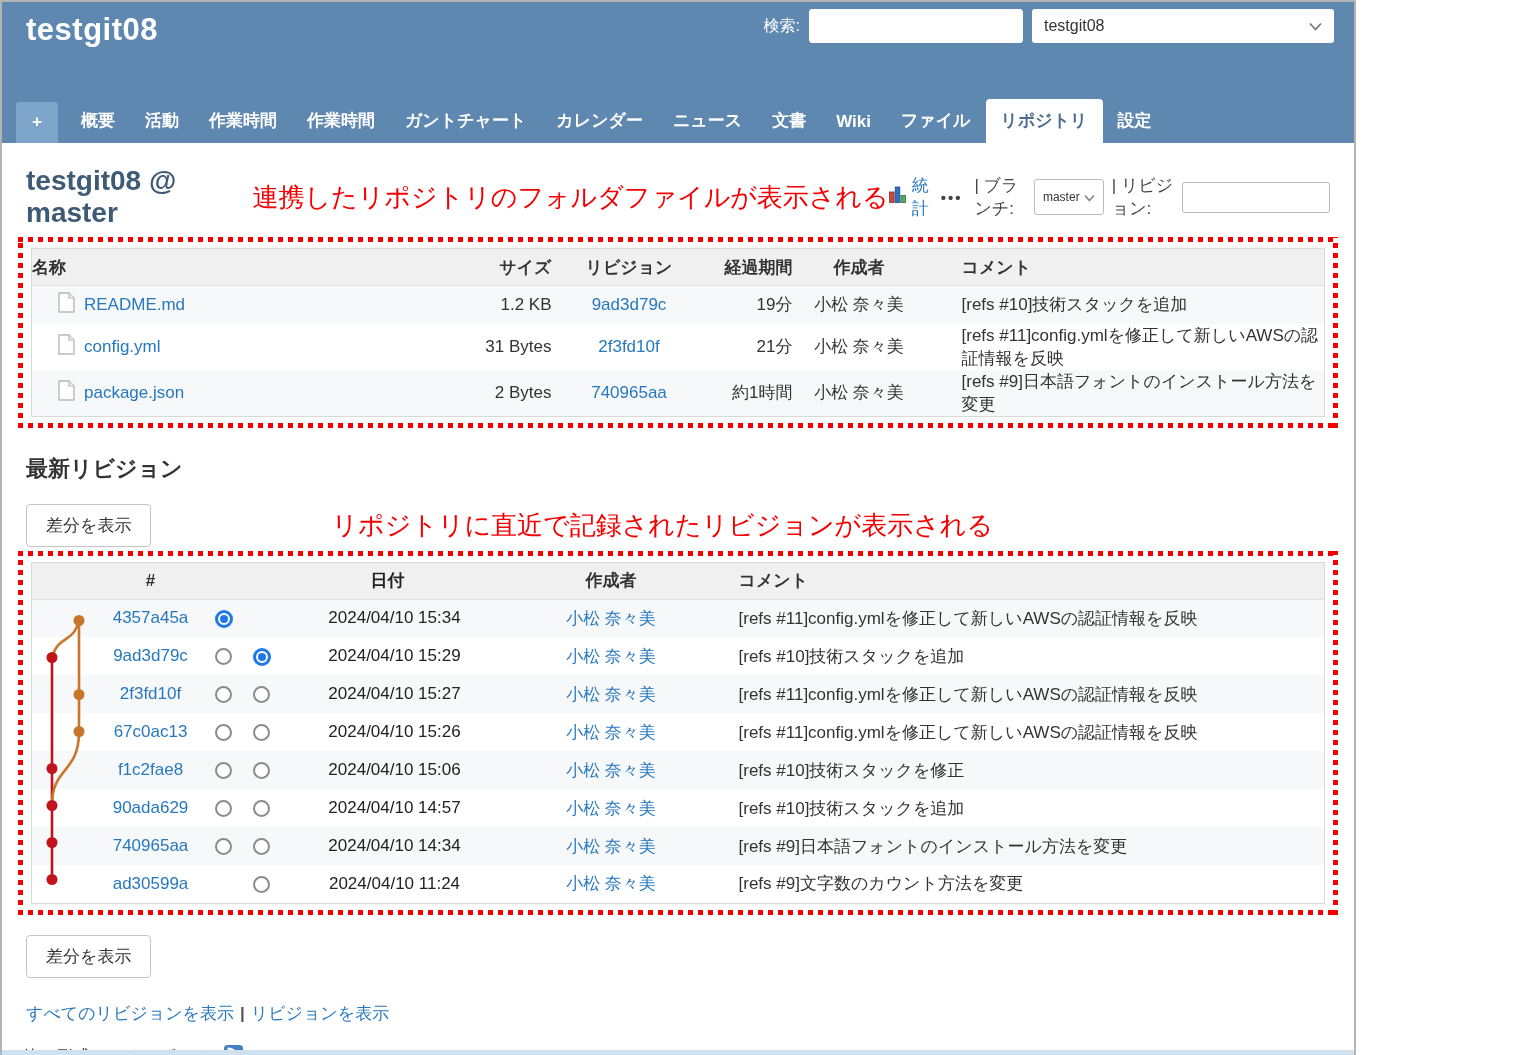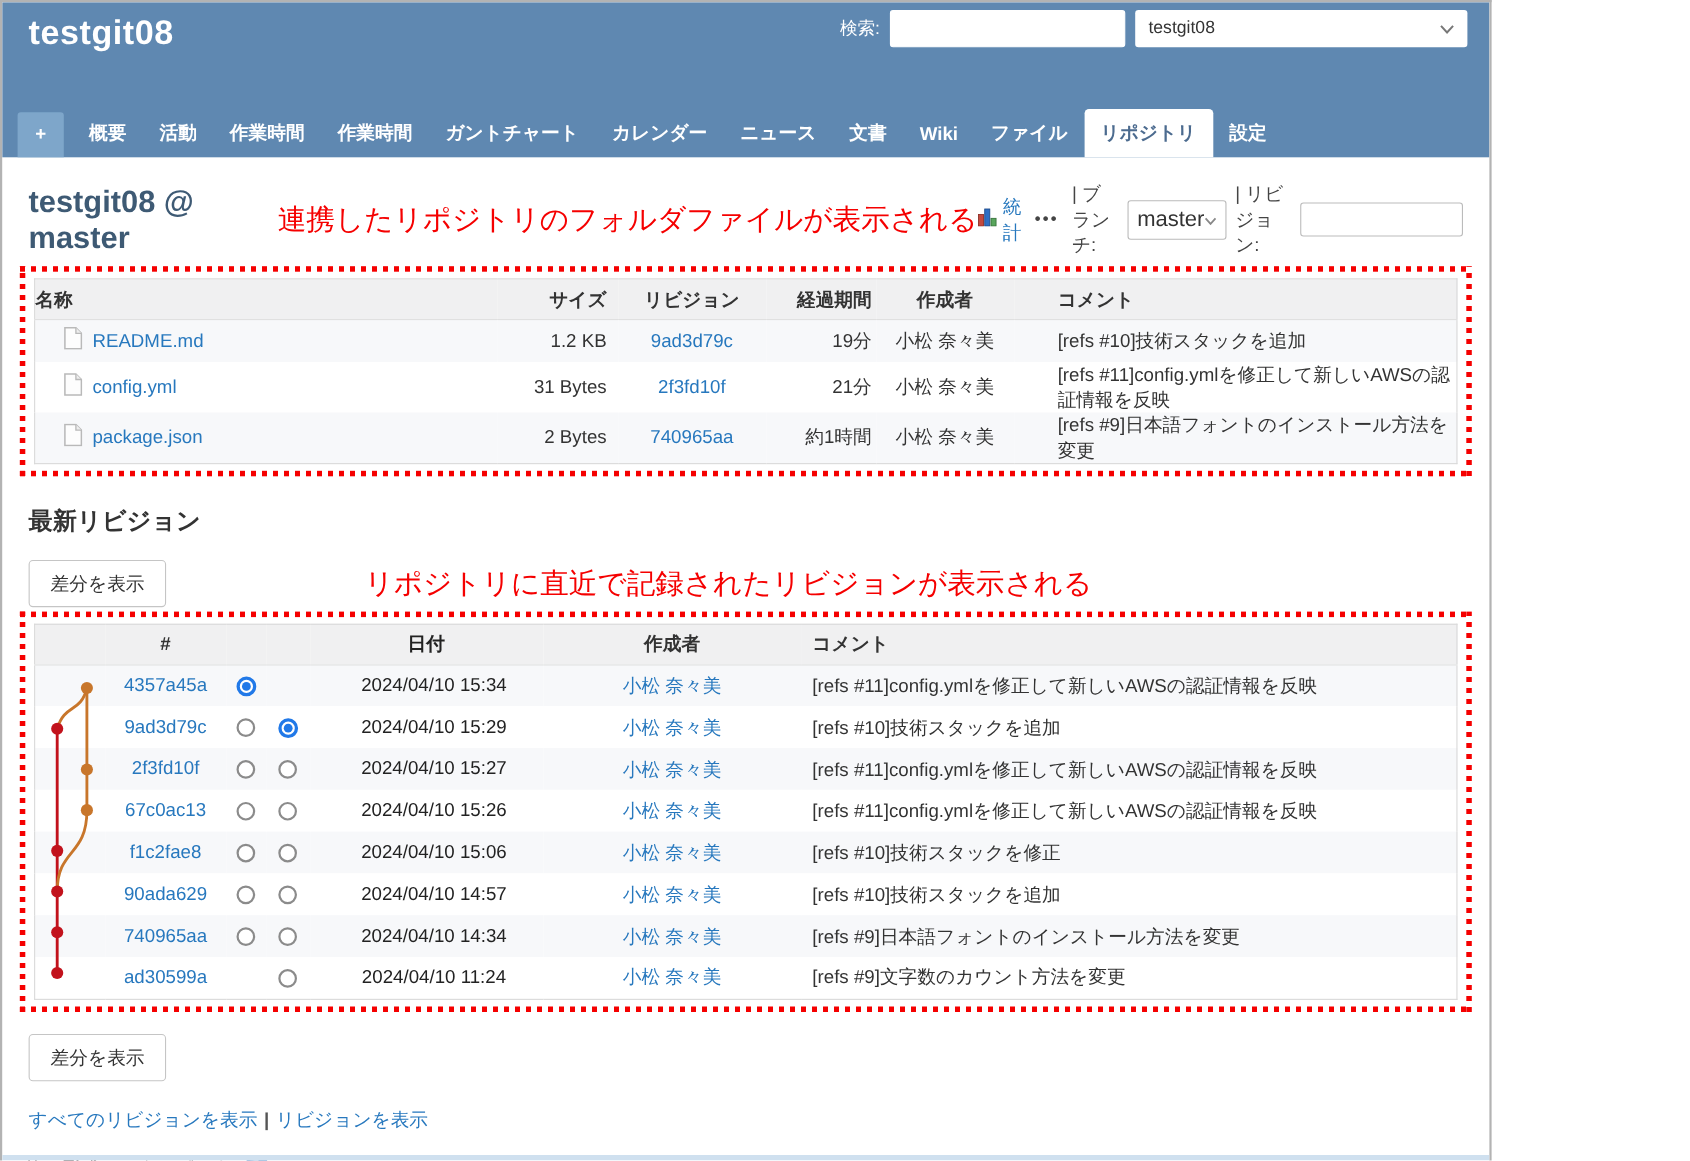--- a/index.html
+++ b/index.html
@@ -72,21 +72,21 @@
   .annotation { color: #f50000; font-size: 26px; margin-left: 30px; white-space: nowrap; text-align: right; }
   .repo-tools {
     margin-left: auto; display: flex; align-items: center; gap: 8px;
     font-size: 17px; color: #444;
   }
   .stats-link { color: #2778be; text-decoration: none; display: inline-flex; align-items: center; gap: 5px; }
   .more-dots { color: #444; font-weight: bold; letter-spacing: 2px; font-size: 15px; padding: 0 4px; }
   .mini-select {
     border: 1px solid #bbb; border-radius: 3px; height: 31px; width: 102px;
     display: inline-flex; align-items: center; justify-content: space-between;
-    padding: 17px 8px; font-size: 20px; color: #333; background: #fff;
+    padding: 17px 8px; font-size: 12px; color: #333; background: #fff;
   }
   .rev-input {
     border: 1px solid #bbb; border-radius: 3px; height: 31px; width: 148px;
     font-size: 15px; padding: 0 6px; outline: none;
   }
   
   .dotted-frame {
     margin: 4px 0 0; padding: 11px 13px;
     background-image:
       repeating-linear-gradient(90deg, #f50000 0 5px, transparent 5px 10px),

